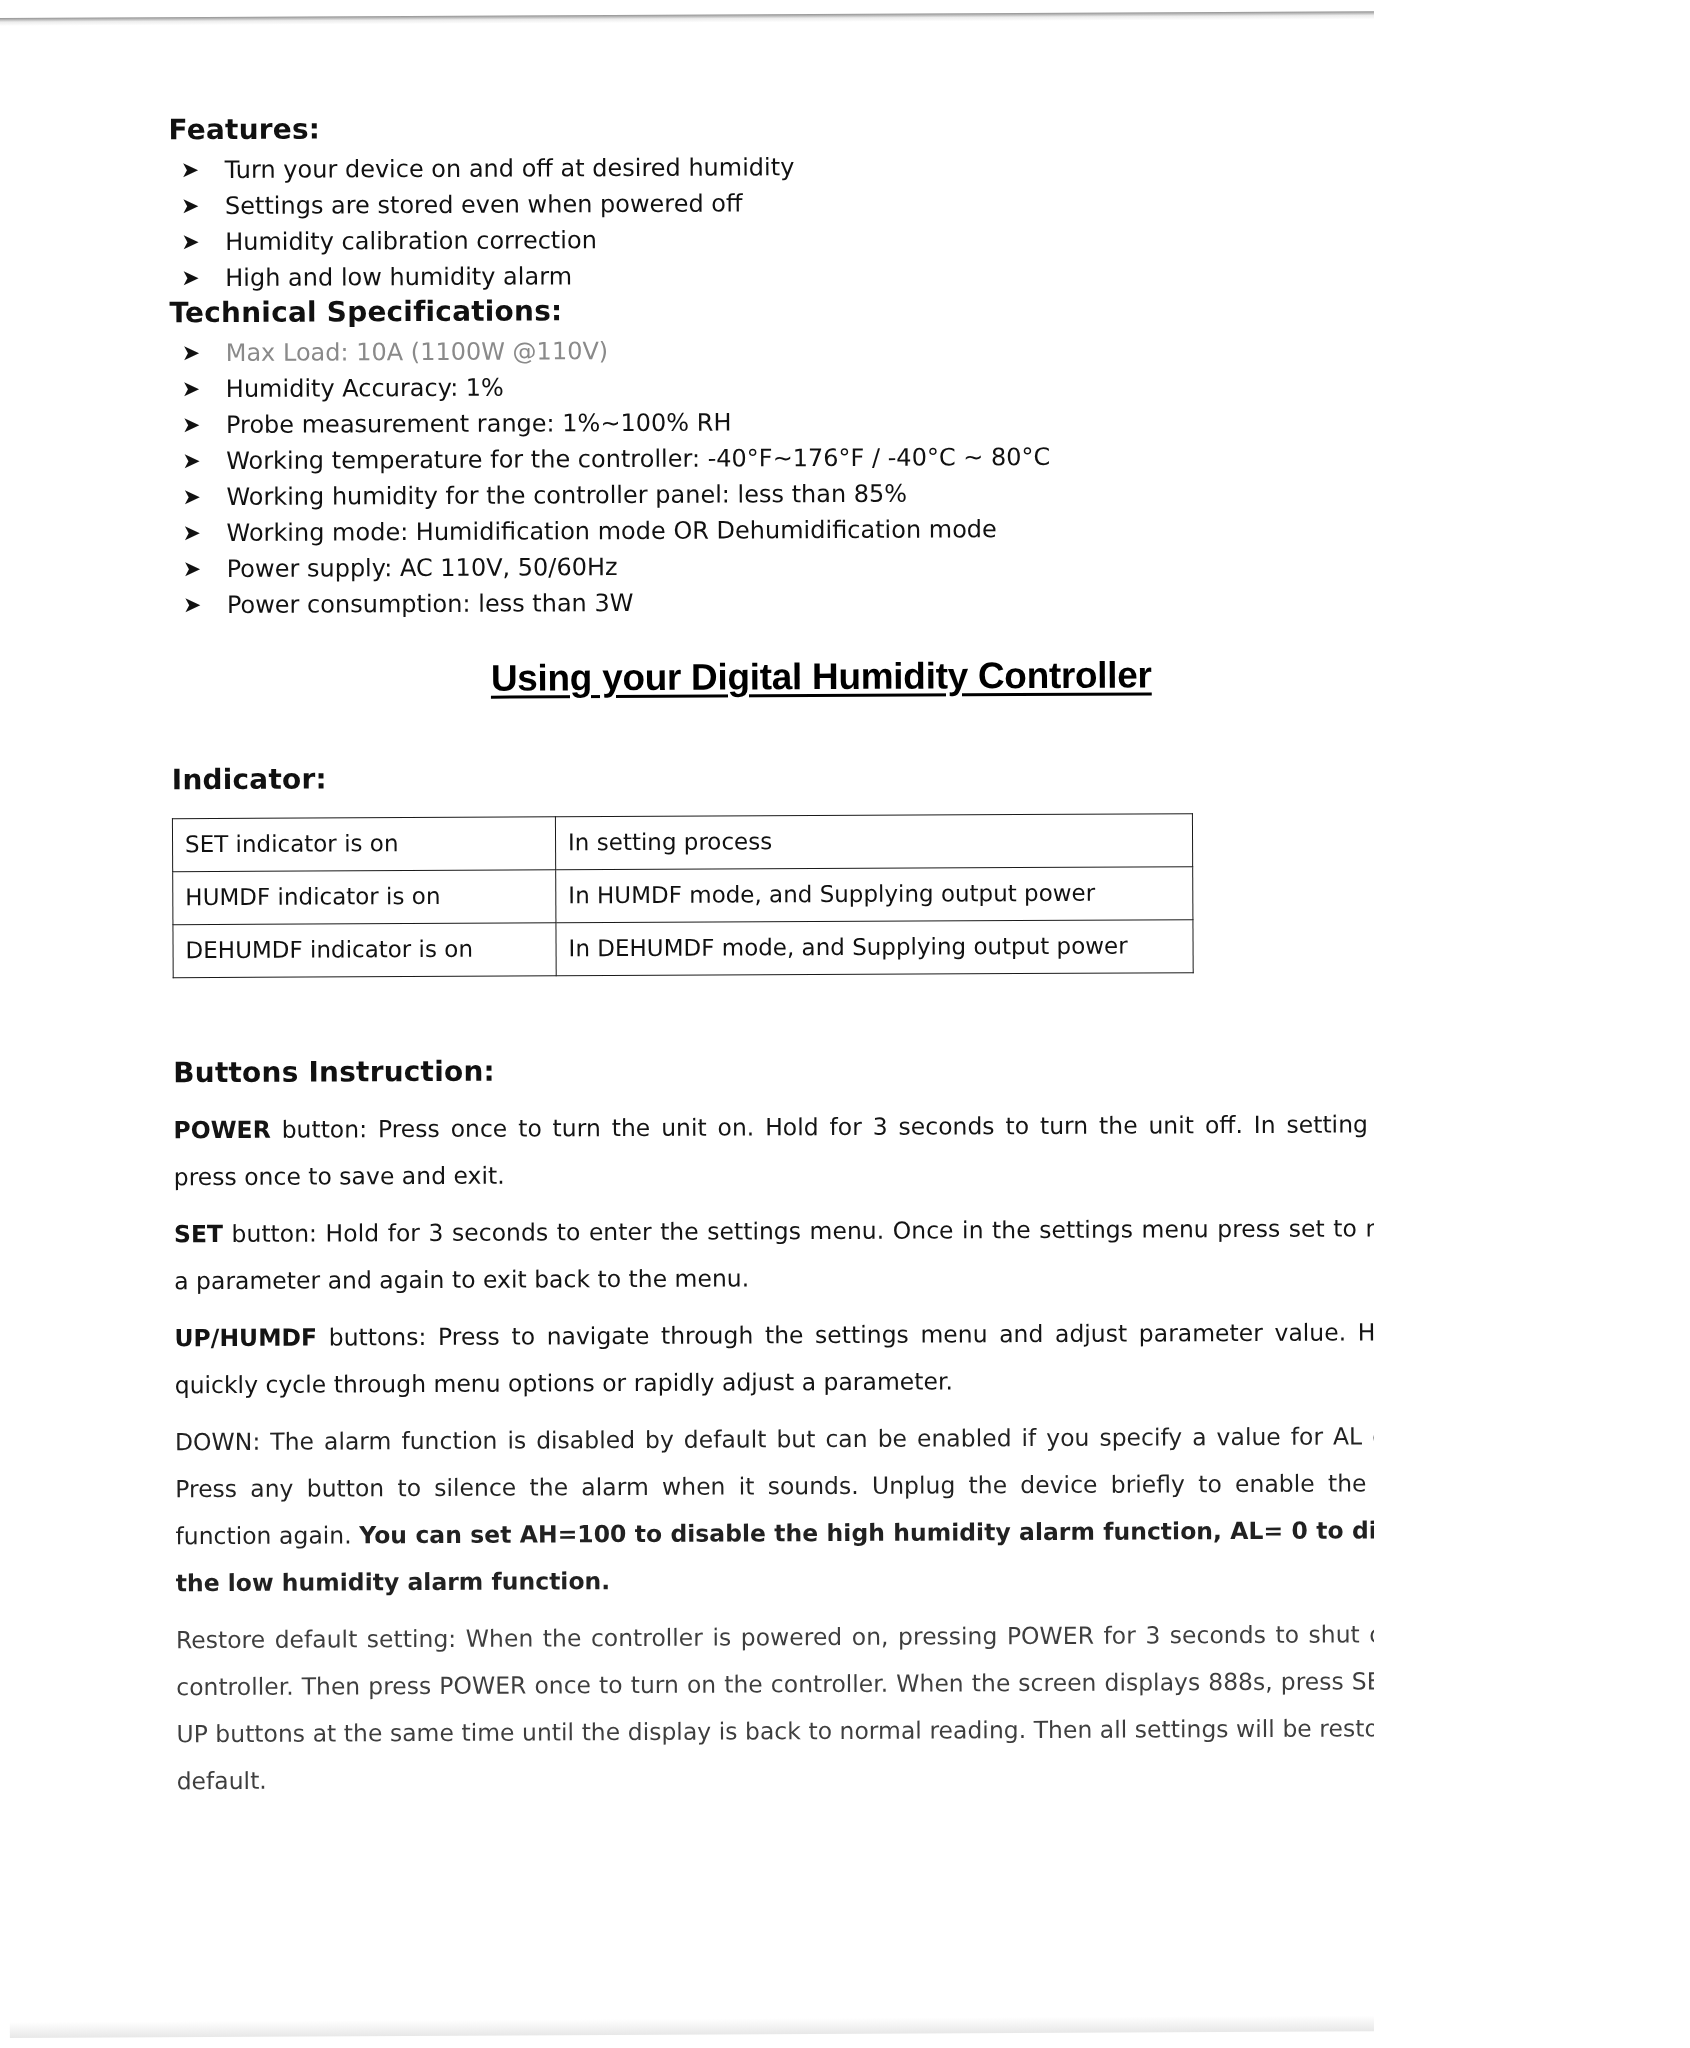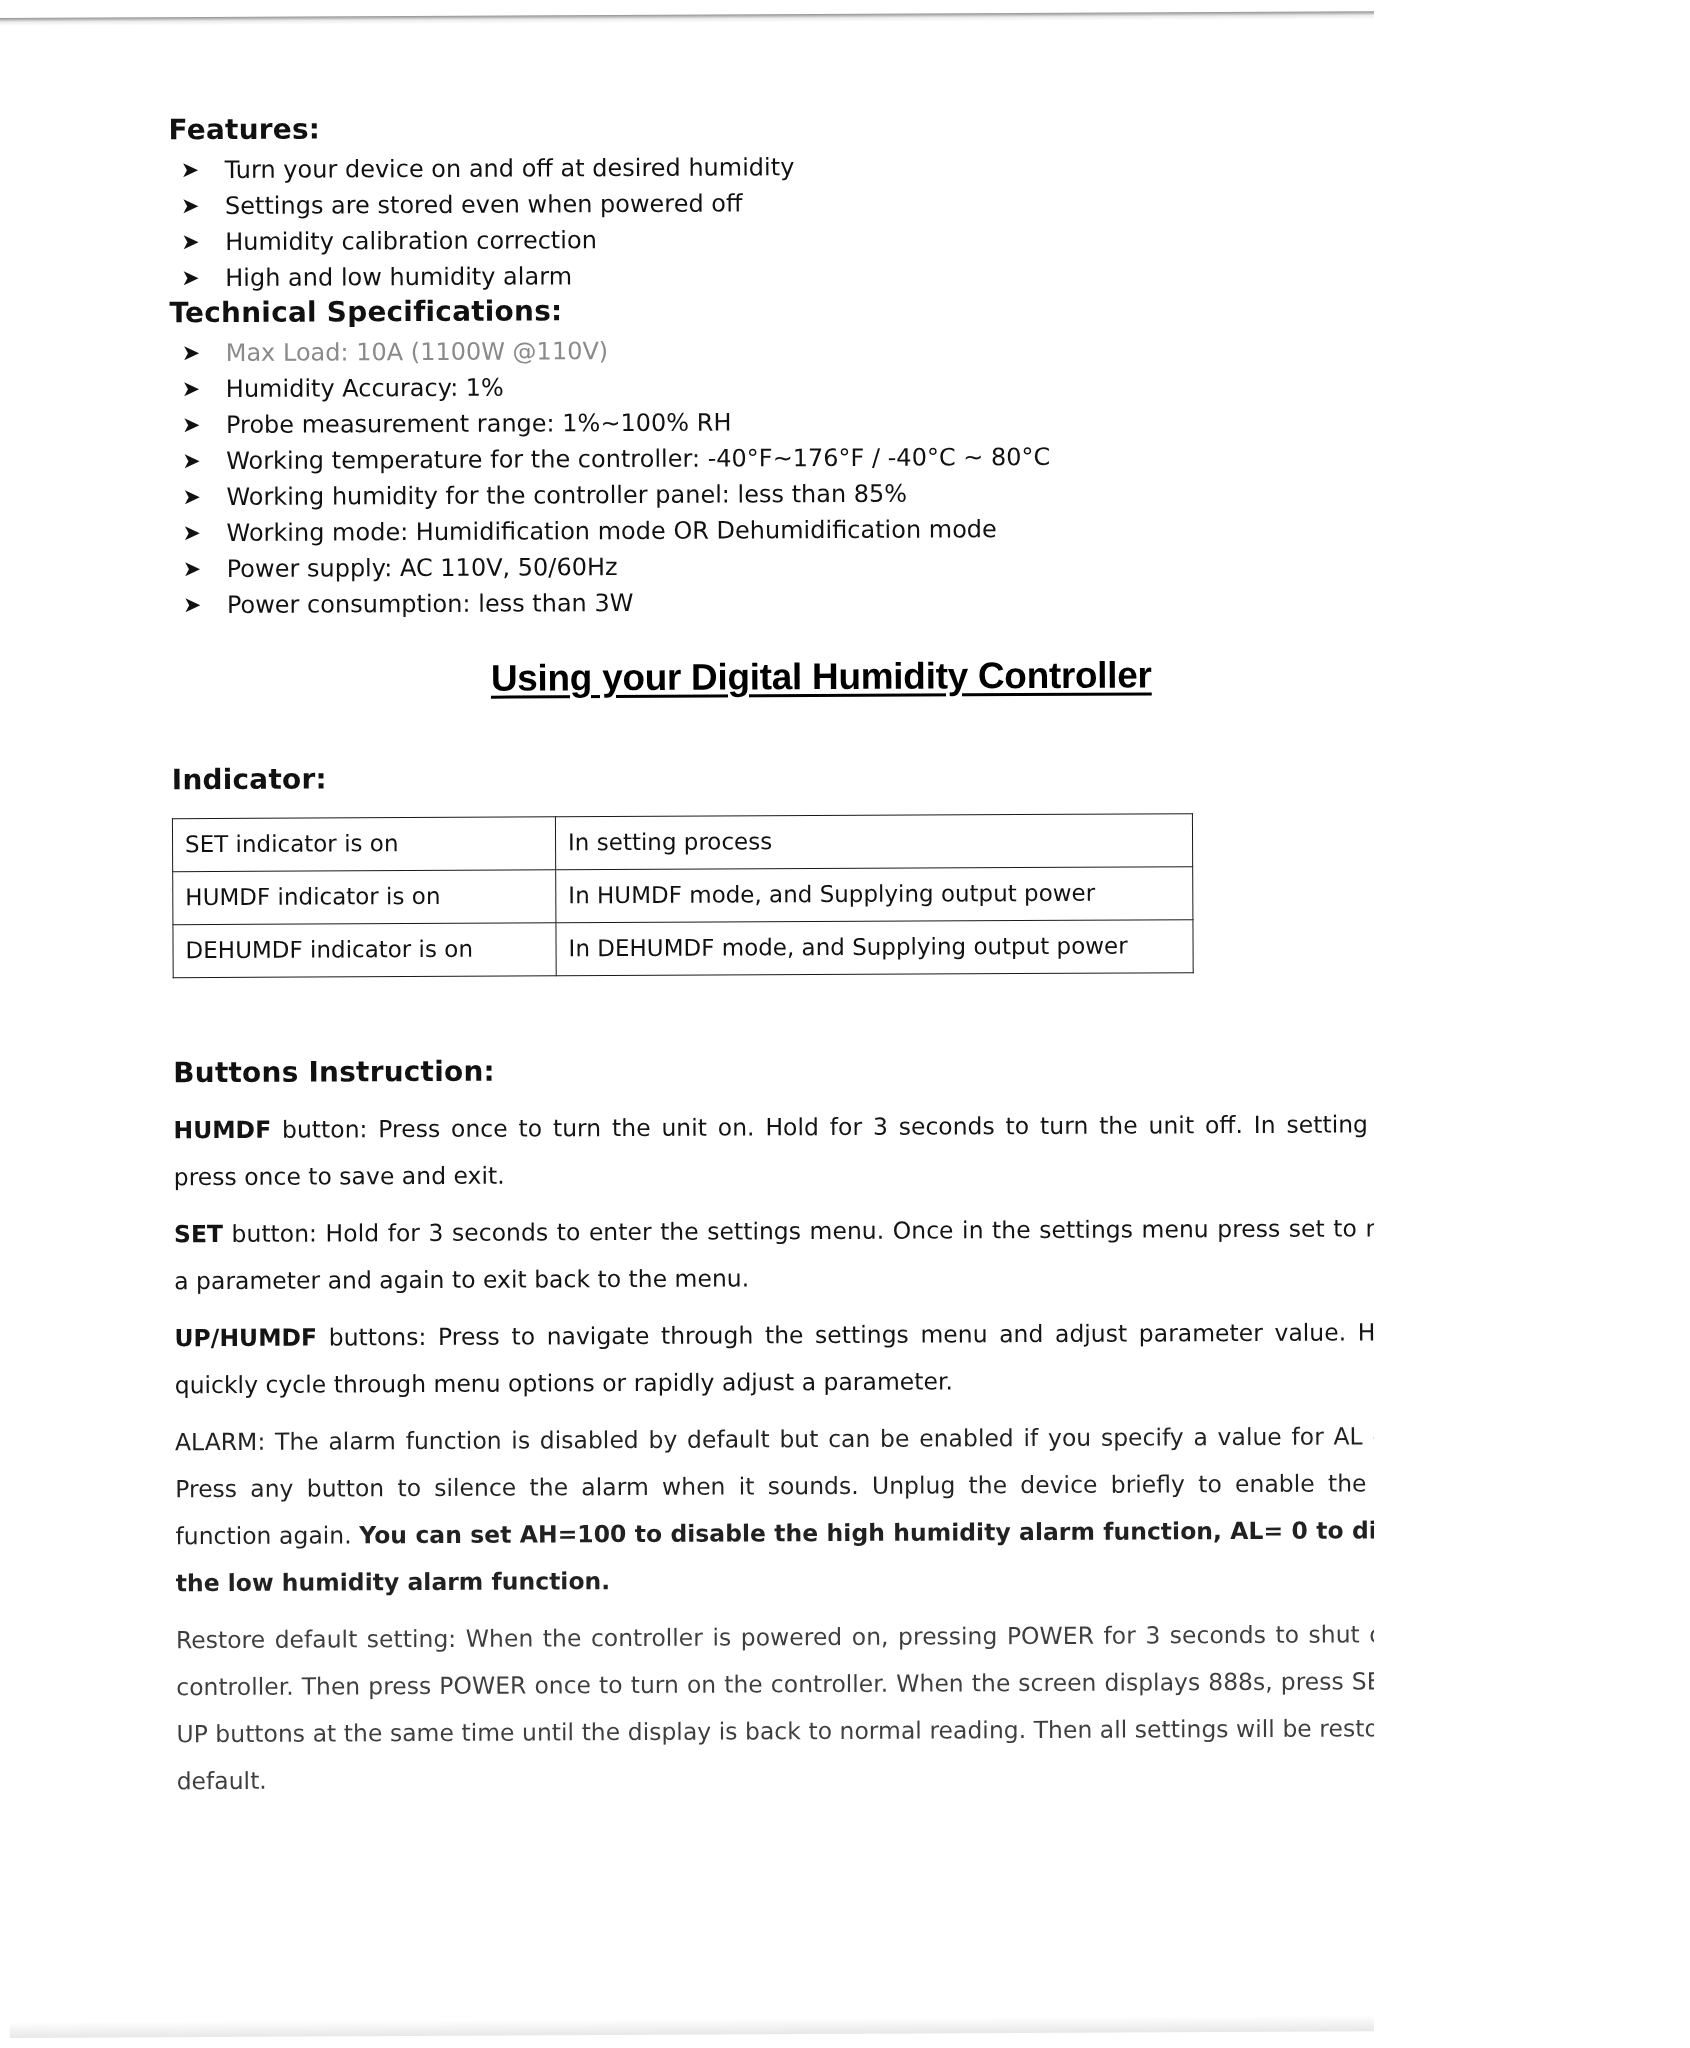--- a/index.html
+++ b/index.html
@@ -249,33 +249,33 @@
               <td class="c2">In DEHUMDF mode, and Supplying output power</td>
             </tr>
           </tbody>
         </table>
       </div>
 
       <div class="buttons-wrap">
         <h2 class="section-head sec-buttons">Buttons Instruction:</h2>
 
         <p class="para first fade-a">
-          <b>HUMDF</b><span> button: Press once to turn the unit on. Hold for 3 seconds to turn the unit off. In setting mode press once to save and exit.</span>
+          <b>POWER</b><span> button: Press once to turn the unit on. Hold for 3 seconds to turn the unit off. In setting mode press once to save and exit.</span>
         </p>
 
         <p class="para fade-a">
           <b>SET</b><span> button: Hold for 3 seconds to enter the settings menu. Once in the settings menu press set to modify a parameter and again to exit back to the menu.</span>
         </p>
 
         <p class="para fade-b">
           <b>UP/HUMDF</b><span> buttons: Press to navigate through the settings menu and adjust parameter value. Hold to quickly cycle through menu options or rapidly adjust a parameter.</span>
         </p>
 
         <p class="para fade-c">
-          <span>ALARM</span><span>: The alarm function is disabled by default but can be enabled if you specify a value for AL or AH. Press any button to silence the alarm when it sounds. Unplug the device briefly to enable the alarm function again. </span><b>You can set AH=100 to disable the high humidity alarm function, AL= 0 to disable the low humidity alarm function.</b>
+          <span>DOWN</span><span>: The alarm function is disabled by default but can be enabled if you specify a value for AL or AH. Press any button to silence the alarm when it sounds. Unplug the device briefly to enable the alarm function again. </span><b>You can set AH=100 to disable the high humidity alarm function, AL= 0 to disable the low humidity alarm function.</b>
         </p>
 
         <p class="para fade-e nowrap-just">
           <span>Restore default setting</span><span>: When the controller is powered on, pressing POWER for 3 seconds to shut off the controller. Then press POWER once to turn on the controller. When the screen displays 888s, press SET and UP buttons at the same time until the display is back to normal reading. Then all settings will be restored to default.</span>
         </p>
       </div>
 
     </div>
   </div>
 </div>

